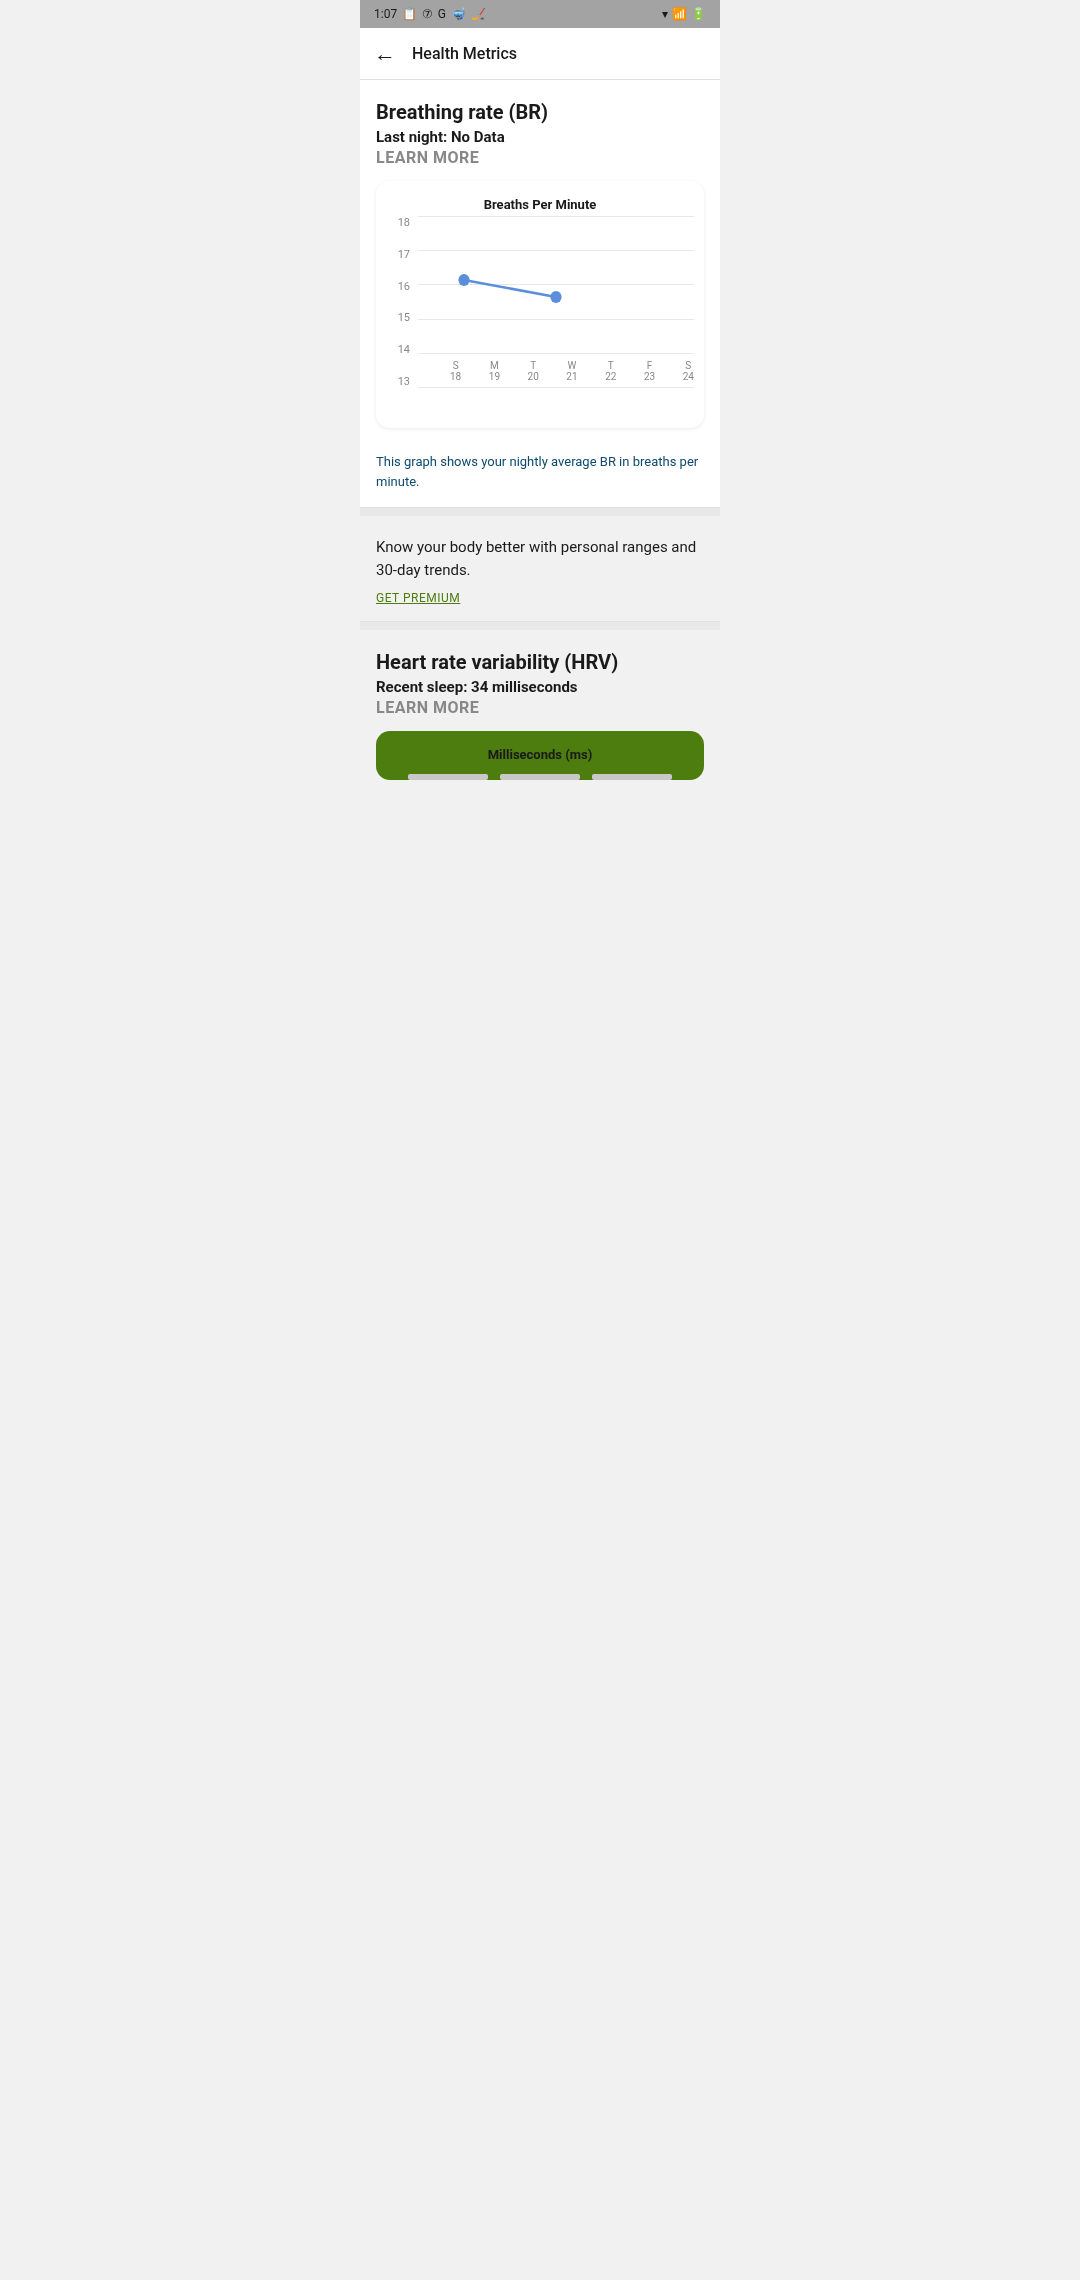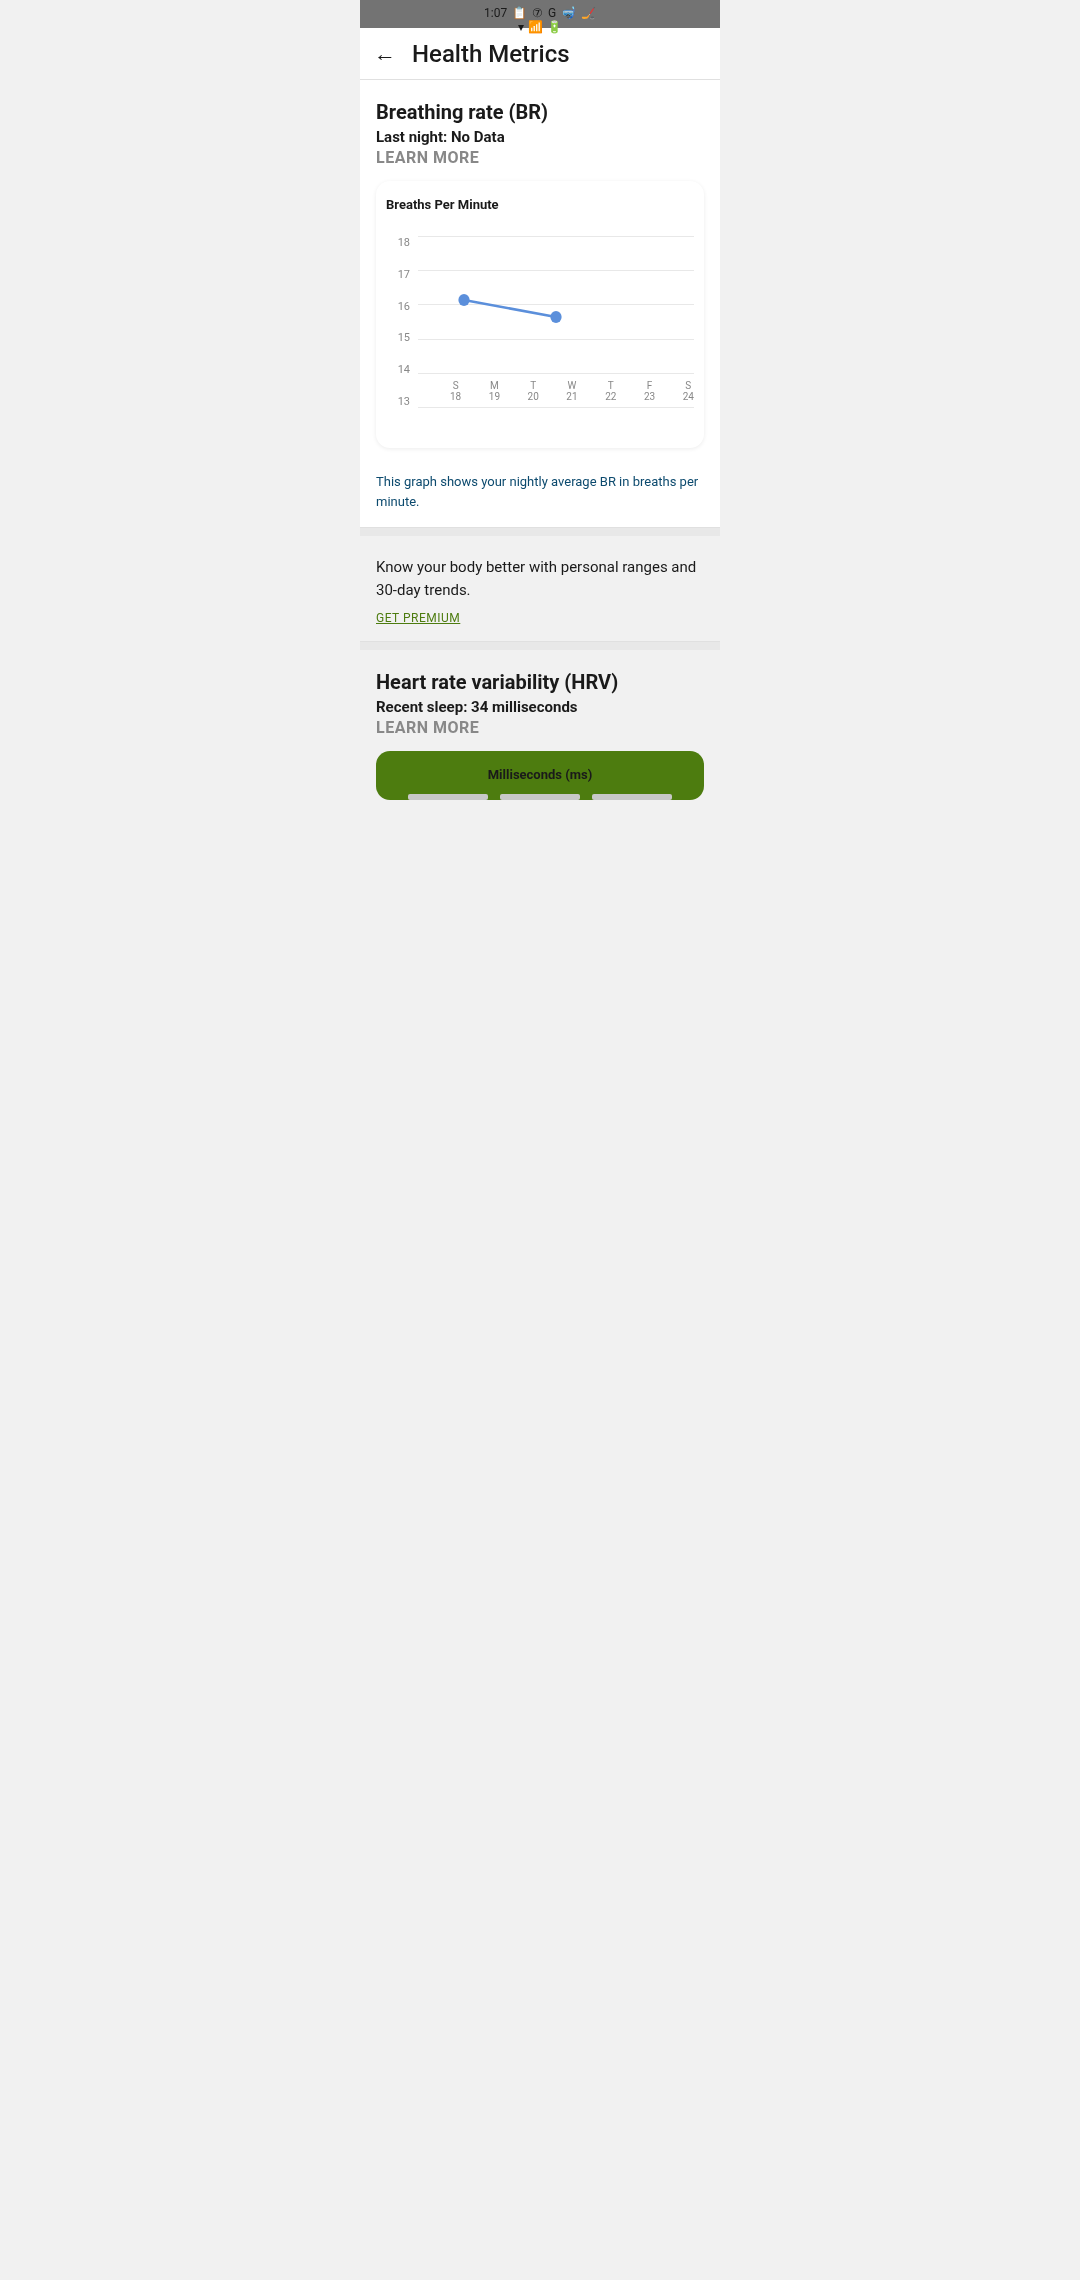--- a/index.html
+++ b/index.html
@@ -9,50 +9,49 @@
       font-family: 'Roboto', Arial, sans-serif;
       background: #f1f1f1;
       width: 360px;
       margin: 0 auto;
       font-size: 14px;
       color: #1a1a1a;
     }
 
     
     .status-bar {
-      background: #737373;
+      background: #a3a3a3;
       display: flex;
       justify-content: space-between;
       align-items: center;
       padding: 6px 14px;
       font-size: 12px;
       color: #1a1a1a;
       height: 28px;
-      flex-direction: column;
     }
     .status-left { display: flex; align-items: center; gap: 5px; }
     .status-right { display: flex; align-items: center; gap: 4px; }
 
     
     .nav-bar {
       background: #ffffff;
       display: flex;
       align-items: center;
       padding: 10px 14px;
       border-bottom: 1px solid #e0e0e0;
       height: 52px;
     }
     .nav-bar .back-icon {
       font-size: 22px;
       margin-right: 16px;
       cursor: pointer;
       color: #1a1a1a;
     }
     .nav-bar .title {
-      font-size: 24px;
+      font-size: 16px;
       font-weight: 500;
       color: #1a1a1a;
     }
     .section-white {
       background: #ffffff;
       padding: 20px 16px 16px;
       border-bottom: 1px solid #e0e0e0;
     }
     .divider {
       height: 8px;
@@ -85,22 +84,22 @@
     .chart-box {
       background: #ffffff;
       border-radius: 14px;
       padding: 16px 10px 12px;
       margin-bottom: 14px;
       box-shadow: 0 1px 4px rgba(0,0,0,0.08);
     }
     .chart-title {
       font-size: 13px;
       font-weight: 700;
-      text-align: left;
-      margin-bottom: 24px;
+      text-align: center;
+      margin-bottom: 4px;
       color: #1a1a1a;
     }
 
     .chart-area {
       position: relative;
       height: 200px;
     }
 
     
     .y-labels {

